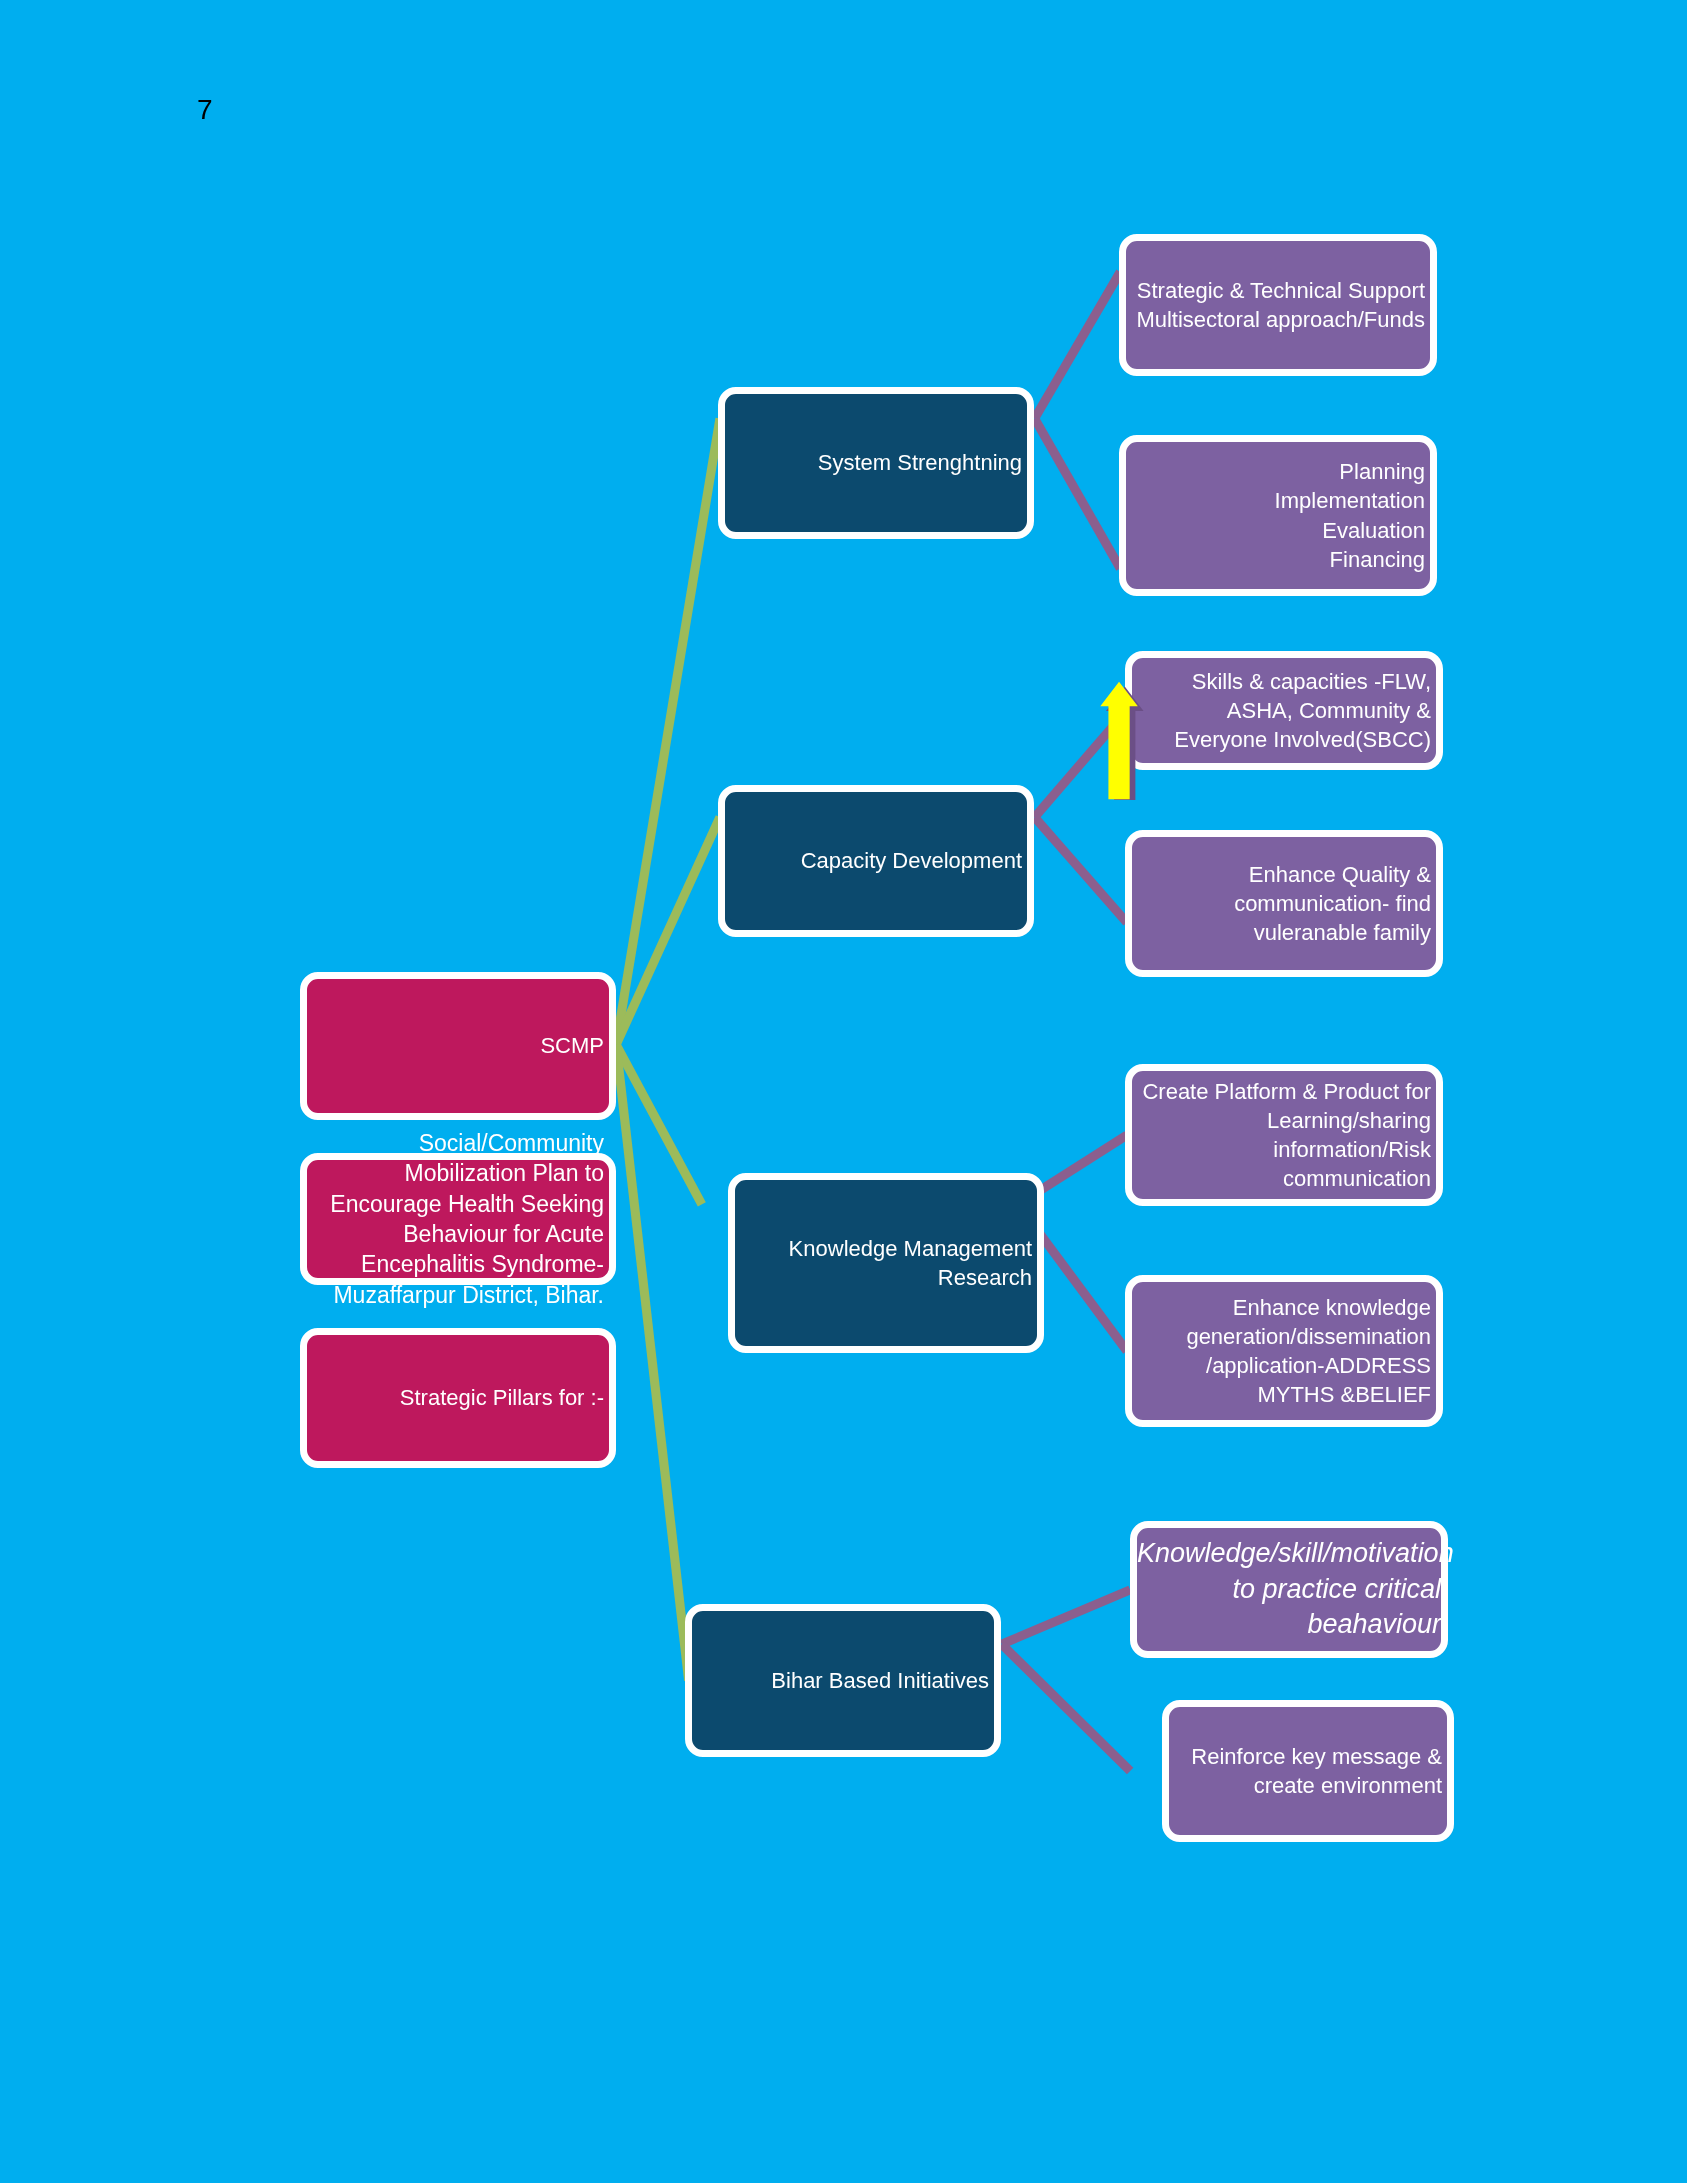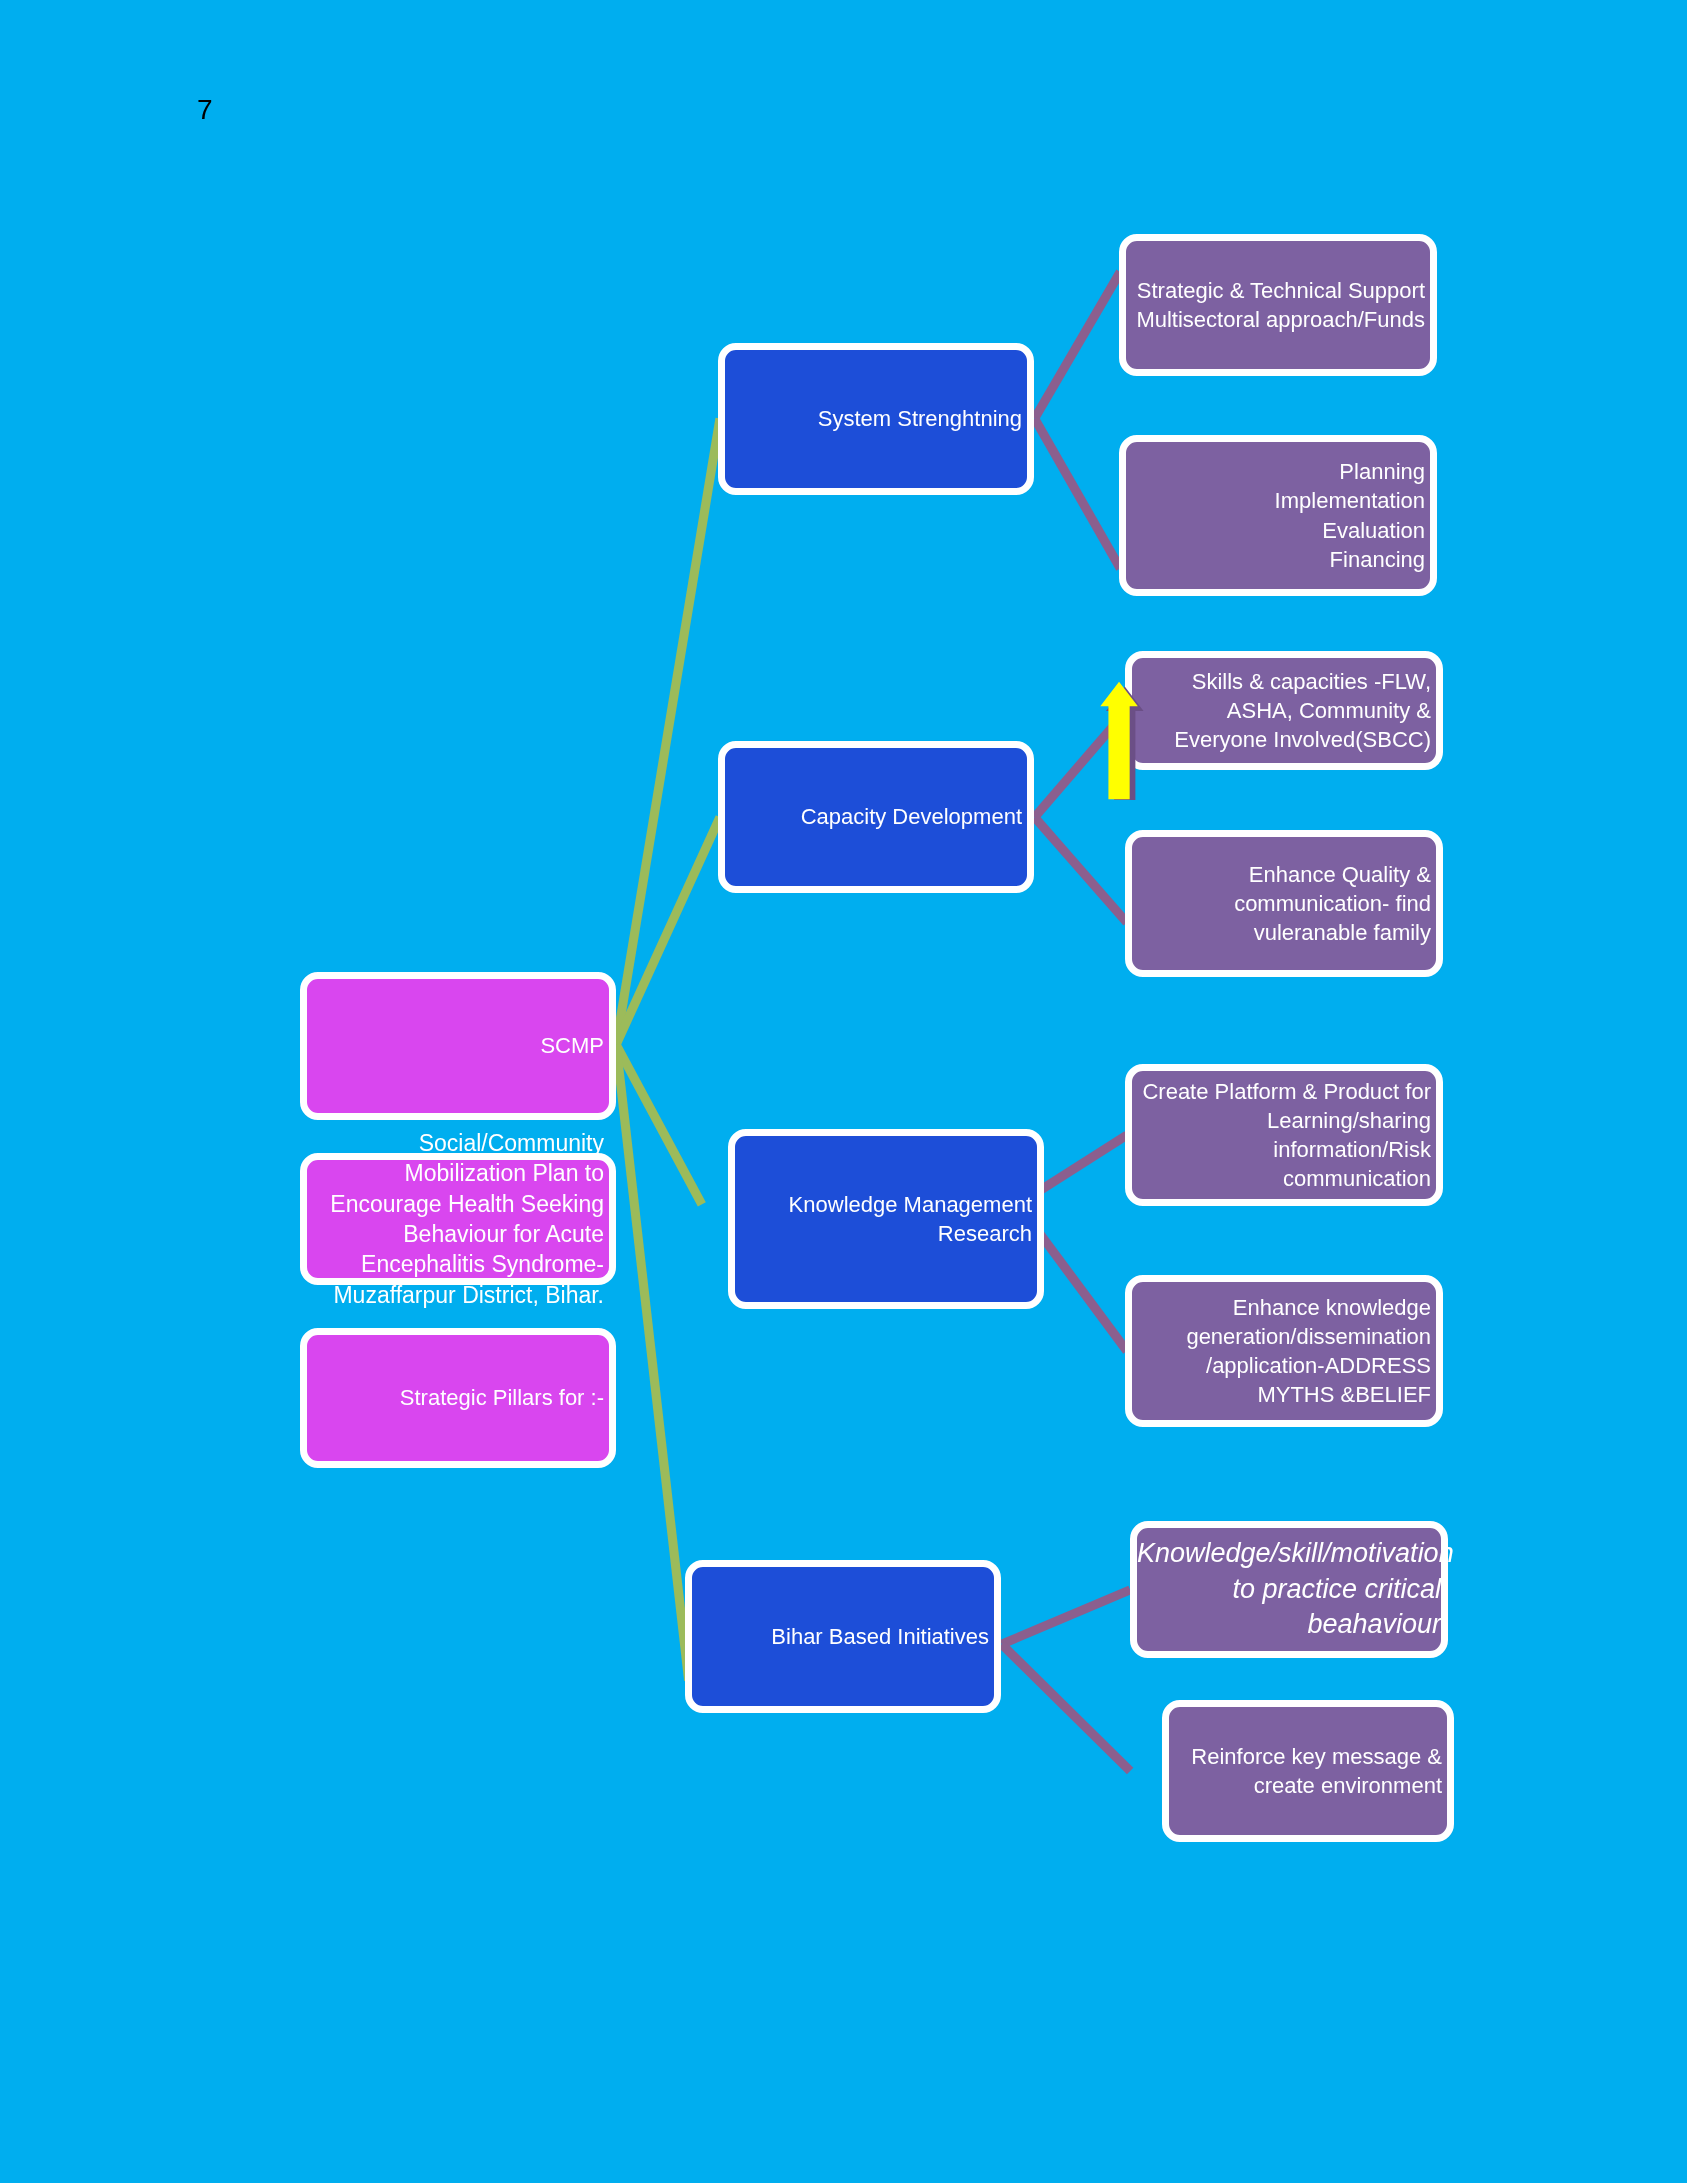--- a/index.html
+++ b/index.html
@@ -41,22 +41,22 @@
     text-align: right;
     color: #ffffff;
     line-height: 1.32;
     z-index: 5;
   }
   .node .txt {
     width: 100%;
     padding: 0 5px;
     white-space: pre-line;
   }
-  .node-blue  { background: #d946ef; }
-  .node-green { background: #1d4ed8; }
+  .node-blue  { background: #be185d; }
+  .node-green { background: #0c4a6e; margin-top: 44px; }
   .node-purple{ background: #7D61A1; }
 
   .arrow-up {
     position: absolute;
     z-index: 7;
   }
 </style>
 </head>
 <body>
 

